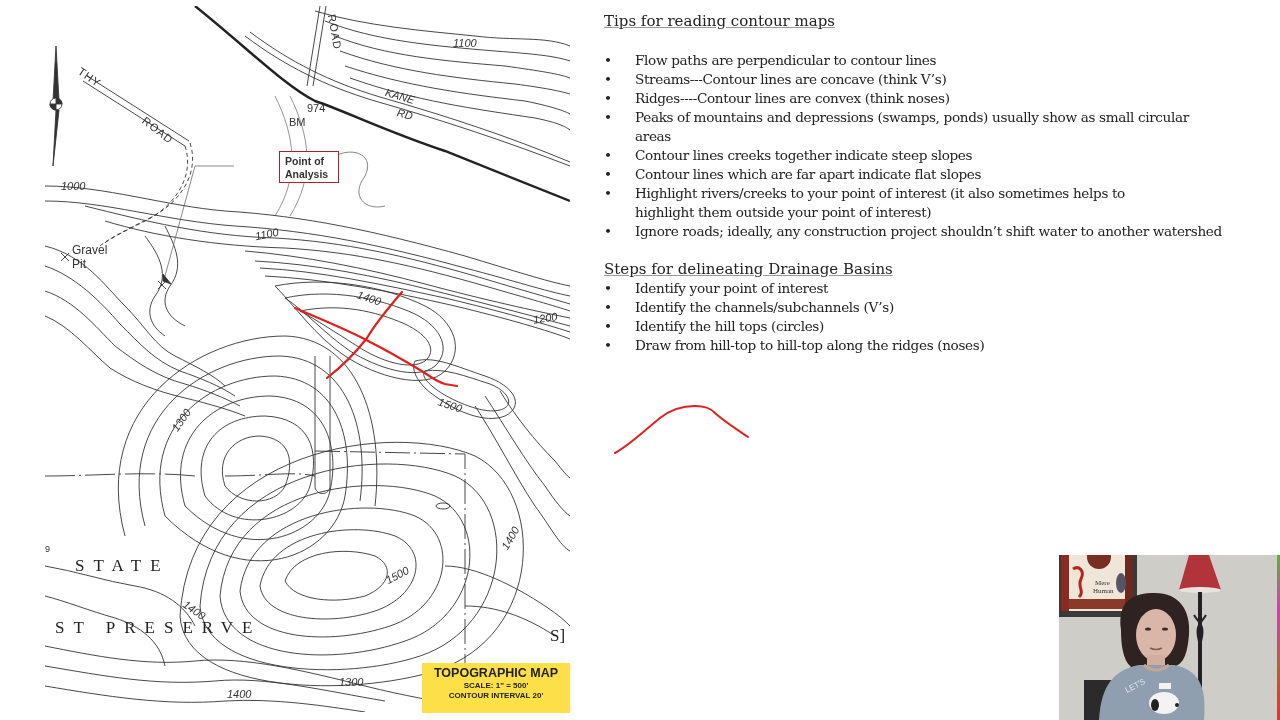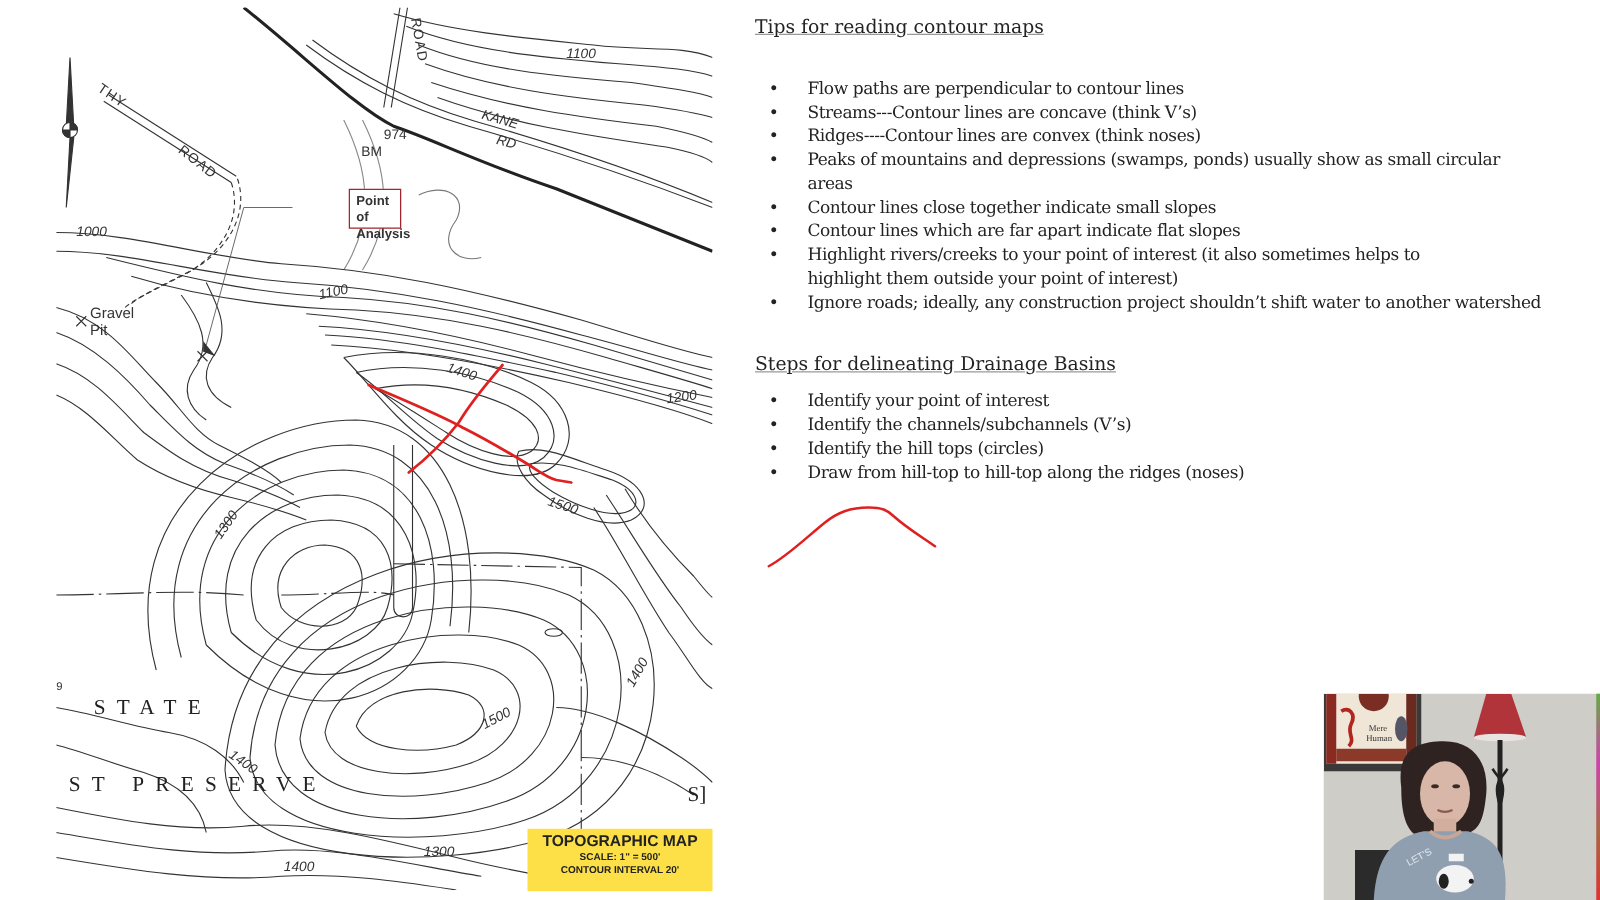--- a/index.html
+++ b/index.html
@@ -1,28 +1,28 @@
 <!DOCTYPE html>
 <html><head>
 <meta charset="utf-8">
 <style>
   html, body { margin:0; padding:0; }
   body { width:1280px; height:720px; background:#ffffff; position:relative; overflow:hidden; font-family:"DejaVu Serif", "Liberation Serif", serif; }
   .map { position:absolute; left:45px; top:6px; width:525px; height:706px; background:#fff; }
   .map svg { position:absolute; left:0; top:0; }
   .map-label { position:absolute; font-family:"Liberation Sans", sans-serif; color:#333; font-style:italic; font-size:11px; }
   .serif-label { position:absolute; font-family:Liberation Serif, serif; color:#222; font-size:17px; letter-spacing:9px; }
-  .poa { position:absolute; left:234px; top:145px; width:42px; height:32px; border:1.5px solid #a3242d; background:#fff; font-family:"Liberation Sans", sans-serif; font-weight:bold; font-size:10.5px; color:#333; line-height:13px; padding:3px 0 12px 5px; box-sizing:border-box; }
+  .poa { position:absolute; left:234px; top:145px; width:60px; height:32px; border:1.5px solid #a3242d; background:#fff; font-family:"Liberation Sans", sans-serif; font-weight:bold; font-size:10.5px; color:#333; line-height:13px; padding:3px 0 12px 5px; box-sizing:border-box; }
   .legend { position:absolute; left:422px; top:663px; width:148px; height:50px; background:#fde047; font-family:"Liberation Sans", sans-serif; color:#222; text-align:center; }
   .legend .t { font-weight:bold; font-size:12.5px; margin-top:3px; }
   .legend .s { font-weight:bold; font-size:8px; margin-top:1px; }
 
   .notes { position:absolute; left:604px; top:12px; width:660px; color:#222; font-size:13.6px; font-family:"DejaVu Serif", serif; }
   .notes h3 { margin:0; font-weight:normal; font-size:15px; text-decoration:underline; text-decoration-color:#999; line-height:19px; }
-  .notes ul { list-style:none; margin:11px; padding:0; }
+  .notes ul { list-style:none; margin:0; padding:0; }
   .notes li { position:relative; padding-left:31px; line-height:19px; letter-spacing:-0.35px; }
   .notes li::before { content:"•"; position:absolute; left:0; top:0; }
   .gap { height:20px; }
   .gap2 { height:19px; }
 
   .hump { position:absolute; left:610px; top:400px; }
 
   .webcam { position:absolute; left:1059px; top:555px; width:254px; height:165px; background:#cfccc7; overflow:hidden; }
   .stripe { position:absolute; left:1277px; top:555px; width:3px; height:165px; background:linear-gradient(#6a4,#c4a,#a64,#d33); }
 </style>
@@ -160,21 +160,21 @@
 </div>
 
 <div class="notes">
   <h3>Tips for reading contour maps</h3>
   <div class="gap"></div>
   <ul>
     <li>Flow paths are perpendicular to contour lines</li>
     <li>Streams---Contour lines are concave (think V’s)</li>
     <li>Ridges----Contour lines are convex (think noses)</li>
     <li style="padding-right:40px;">Peaks of mountains and depressions (swamps, ponds)  usually show as small circular areas</li>
-    <li>Contour lines close together indicate small slopes</li>
+    <li>Contour lines creeks together indicate steep slopes</li>
     <li>Contour lines which are far apart indicate flat slopes</li>
     <li style="padding-right:90px;">Highlight rivers/creeks to your point of interest (it also sometimes helps to highlight them outside your point of interest)</li>
     <li>Ignore roads; ideally, any construction project shouldn’t shift water to another watershed</li>
   </ul>
   <div class="gap2"></div>
   <h3>Steps for delineating Drainage Basins</h3>
   <ul>
     <li>Identify your point of interest</li>
     <li>Identify the channels/subchannels (V’s)</li>
     <li>Identify the hill tops (circles)</li>

